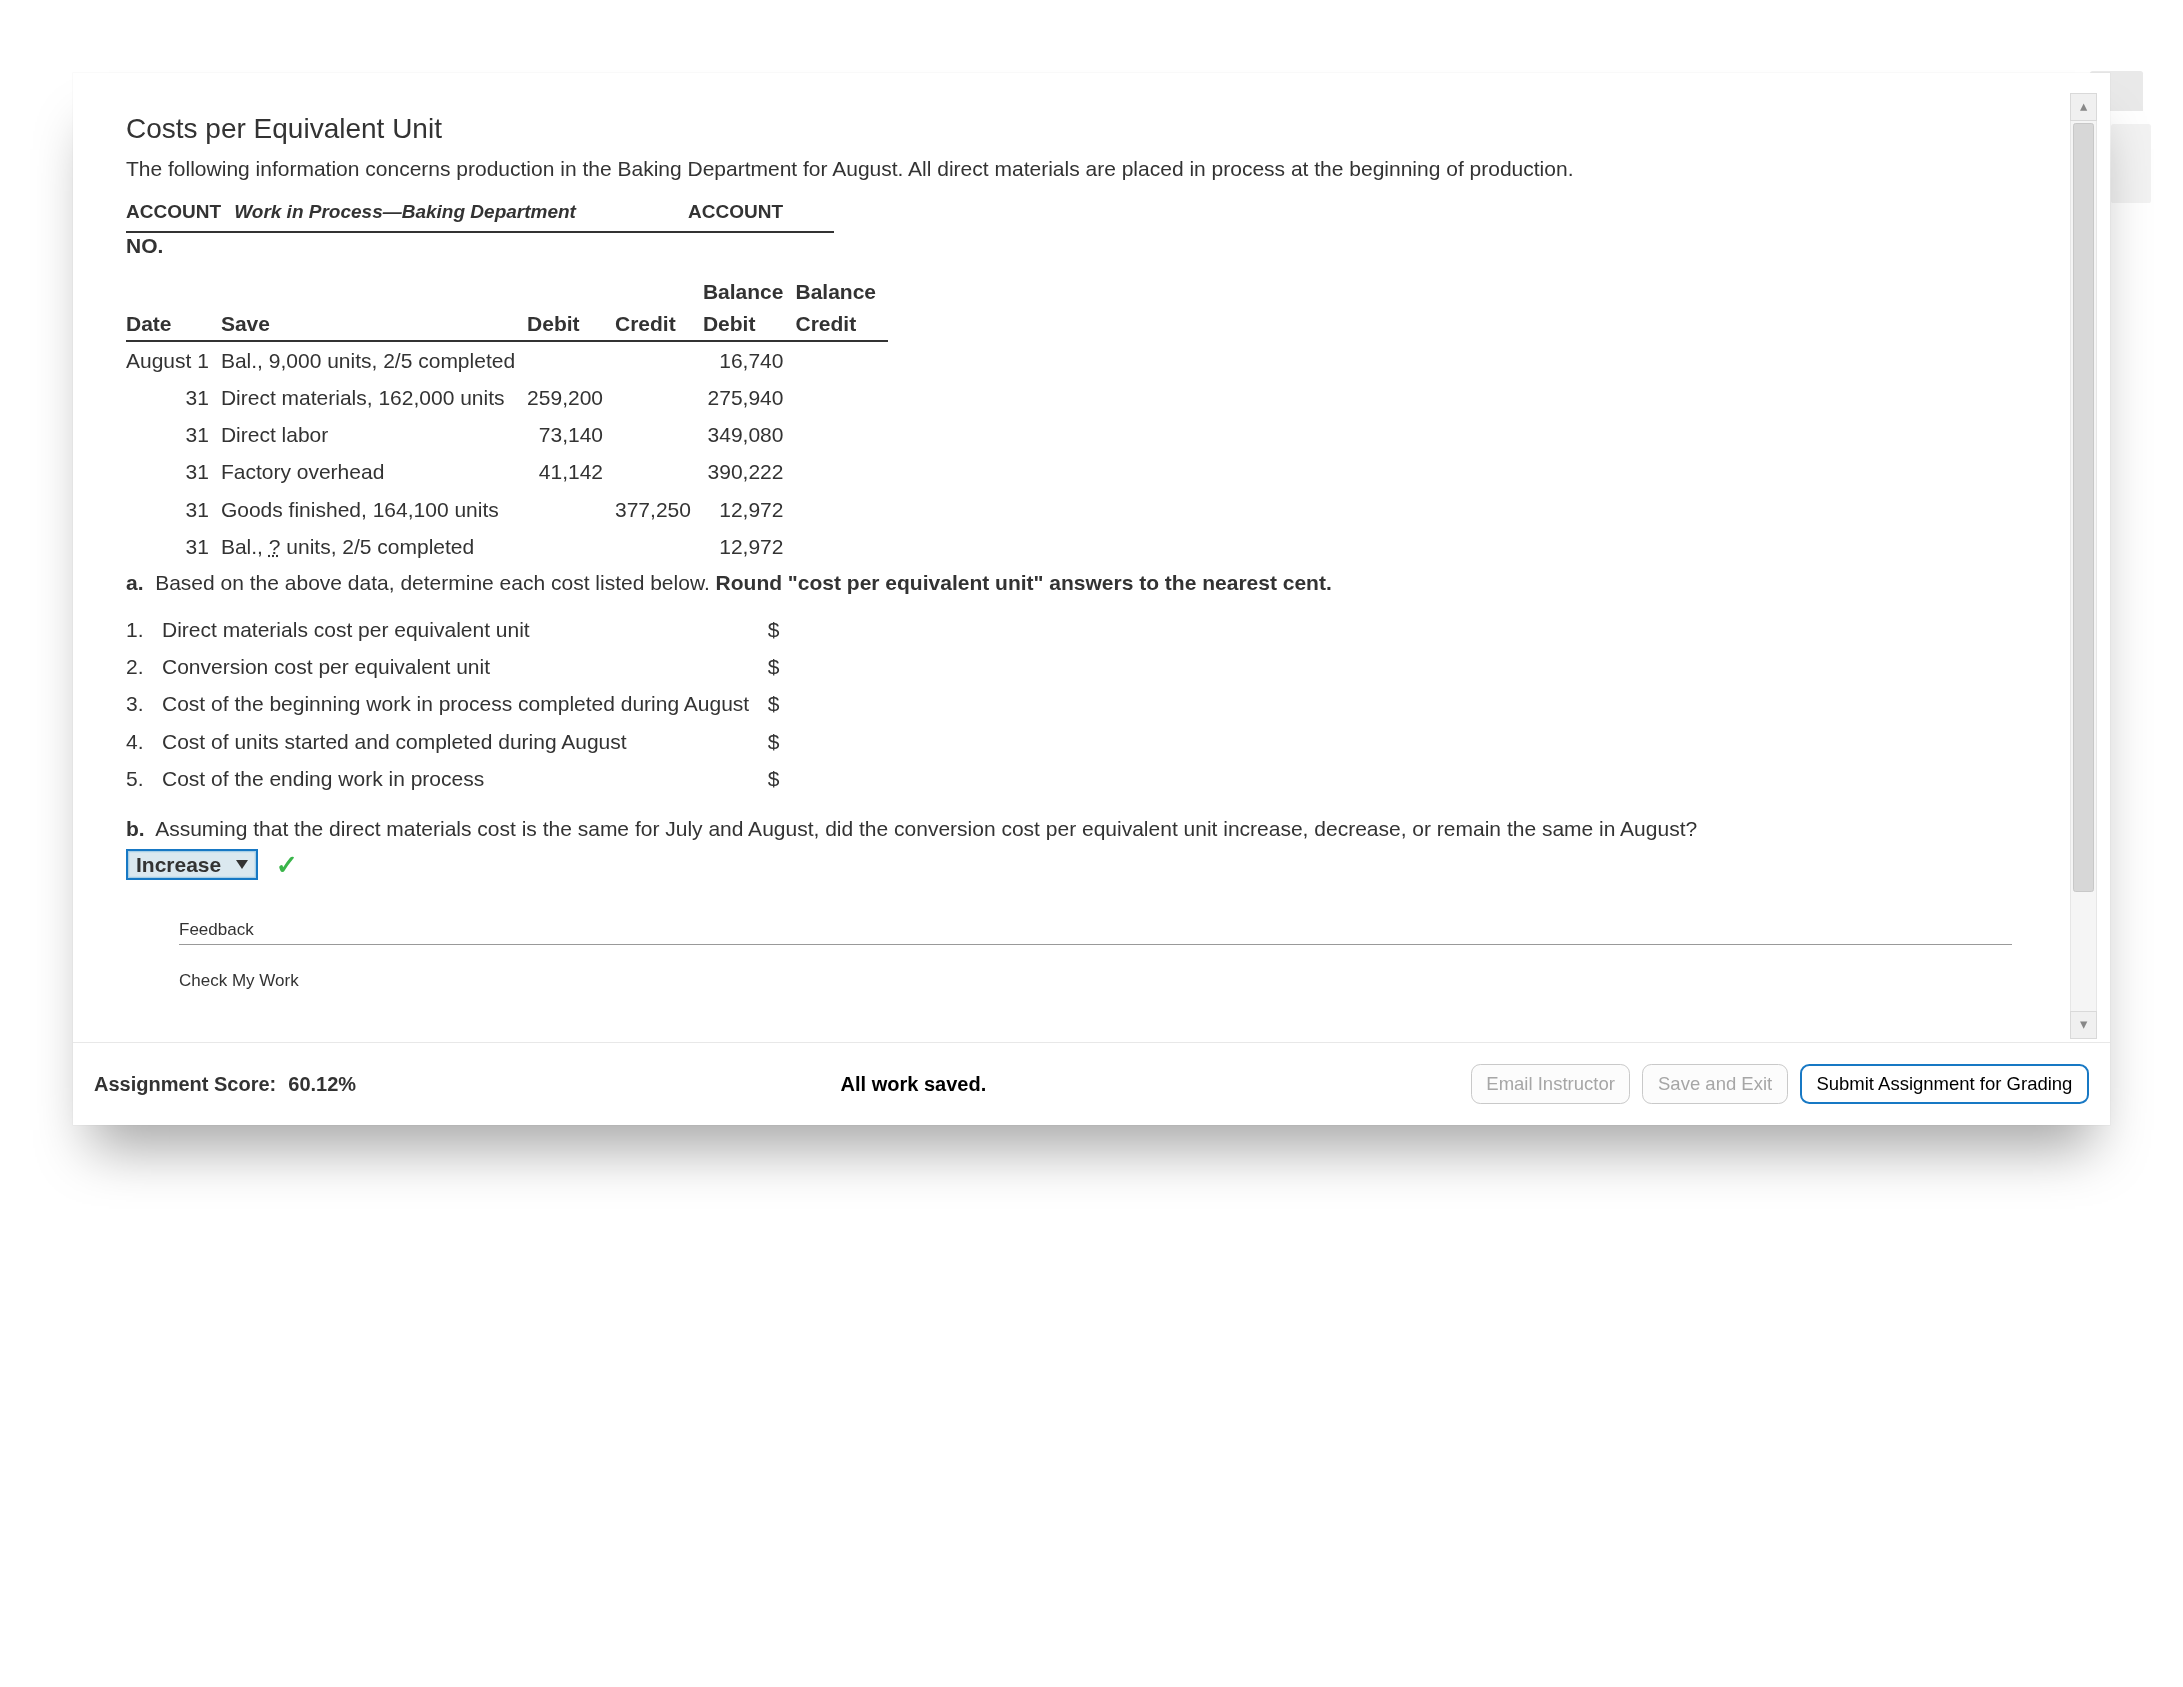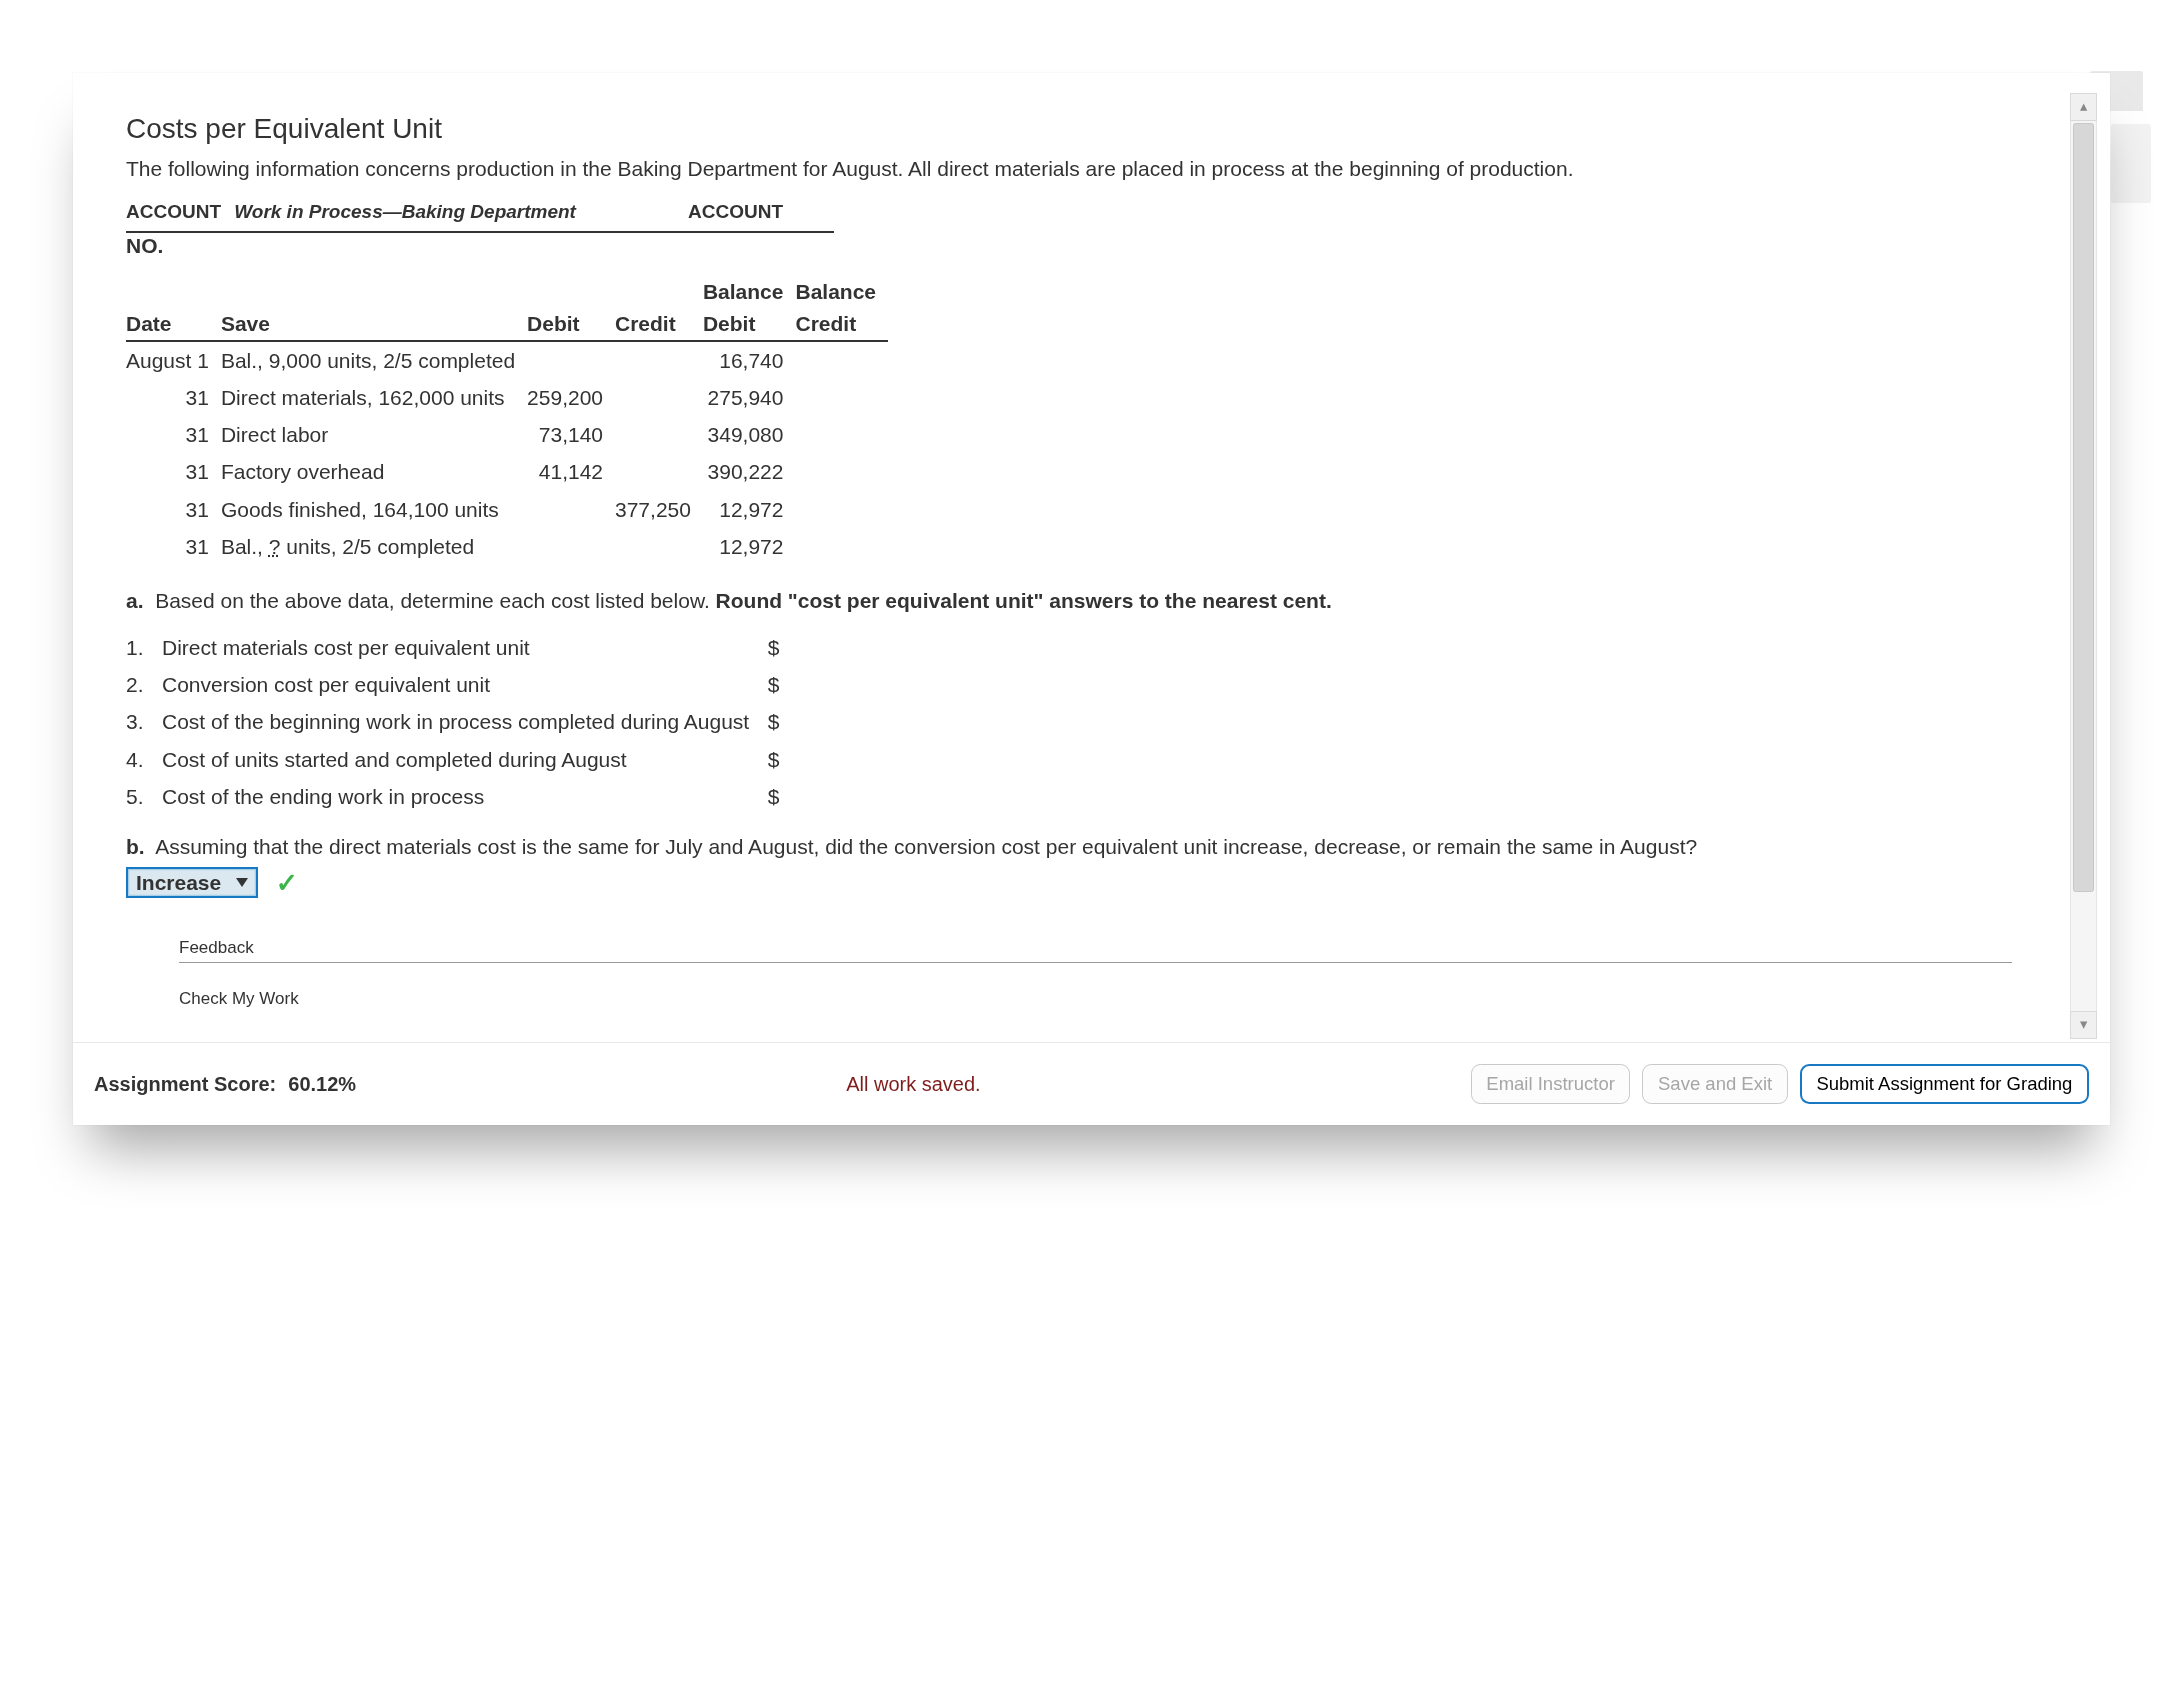--- a/index.html
+++ b/index.html
@@ -100,21 +100,21 @@
     font-weight:bold;text-align:left;
     padding:4px 12px 4px 0;
   }
   table.ledger td{
     padding:6.6px 12px 6.6px 0;
   }
   .hr{border-bottom:2px solid #333;}
   .num{text-align:right;}
   .undq{text-decoration:underline dotted;}
 
-  .qa{font-size:21px; margin-top:24px;}
+  .qa{font-size:21px; margin-top:6px;}
   .qa .lead{margin-bottom:16px;}
   .qa .lead b{font-weight:bold;}
   .qlist{display:table;border-collapse:collapse;}
   .qrow{display:table-row;}
   .qrow>div{display:table-cell;padding:6.6px 18.5px 6.6px 0;}
   .amt{white-space:nowrap;}
   .partb{margin-top:20px;}
   .dropdown{
     display:inline-flex;align-items:center;
     border:2px solid #1778c4;
@@ -162,21 +162,21 @@
     border-top:0.7px solid #e8e8e8;
     display:flex;
     align-items:center;
     padding:0 21px;
     box-sizing:border-box;
     font-size:20px;
   }
   .footer .score-l{font-weight:bold;margin-right:12px;}
   .footer .score-v{font-weight:bold;}
   .footer .spacer{flex:1 1 auto;}
-  .footer .saved{font-weight:normal;color:#7f1d1d;}
+  .footer .saved{font-weight:bold;color:#000000;}
   .footer .spacer2{flex:1 1 auto;}
   .footer .btns{display:flex;gap:12px;}
   .footer button{
     font-family:inherit;
     font-size:18.5px;
     padding:6.6px 14.6px;
     border-radius:9.3px;
     background:#fcfcfc;
     border:1.3px solid #c9c9c9;
     color:#a6a6a6;

